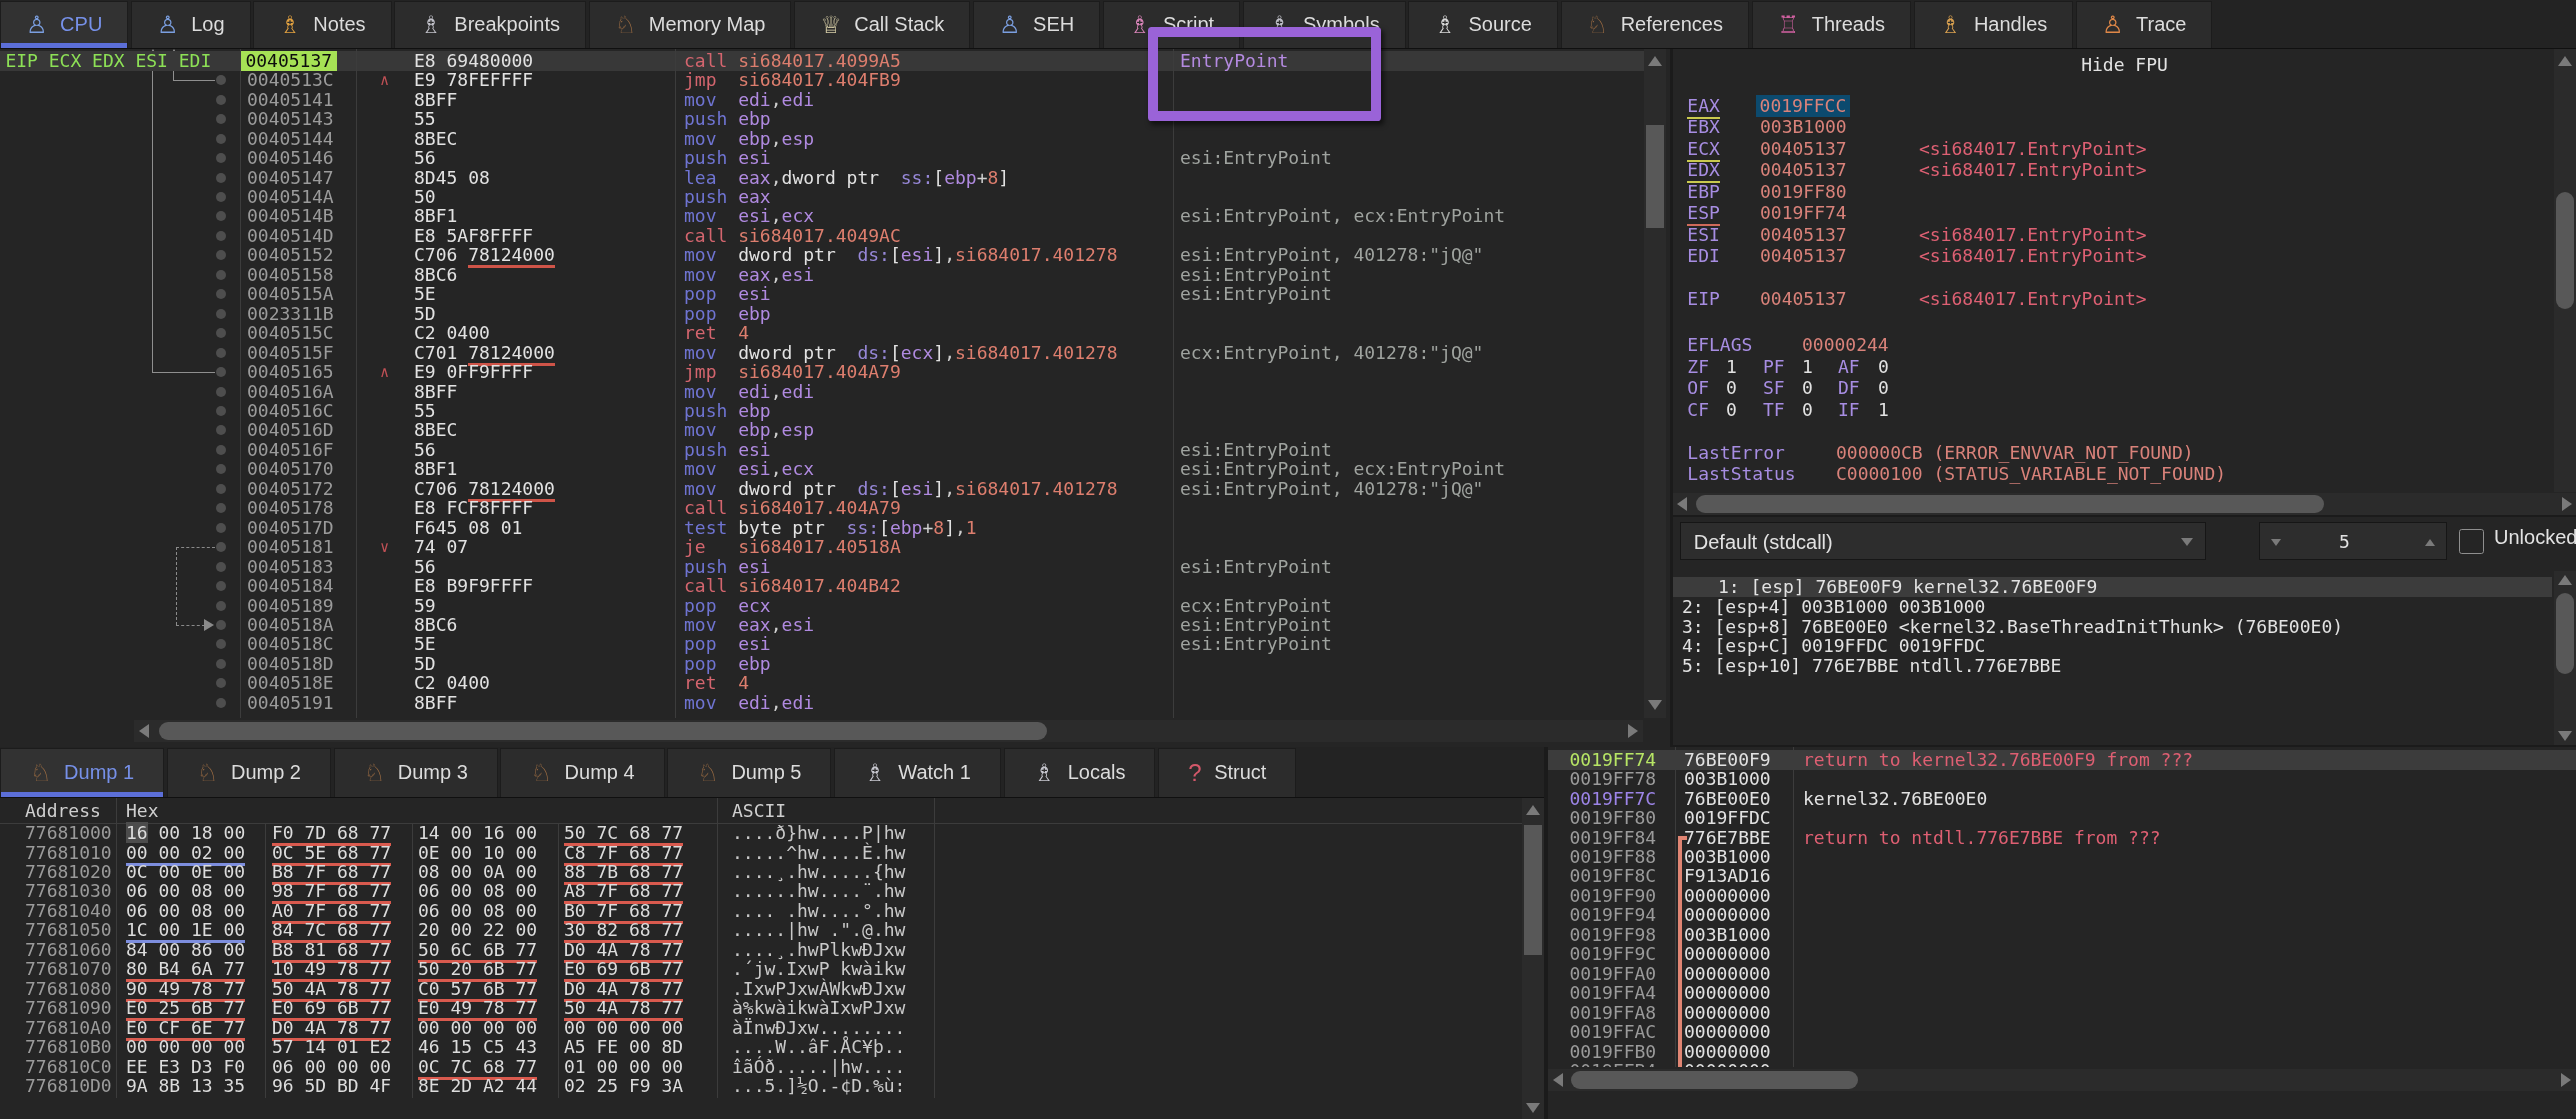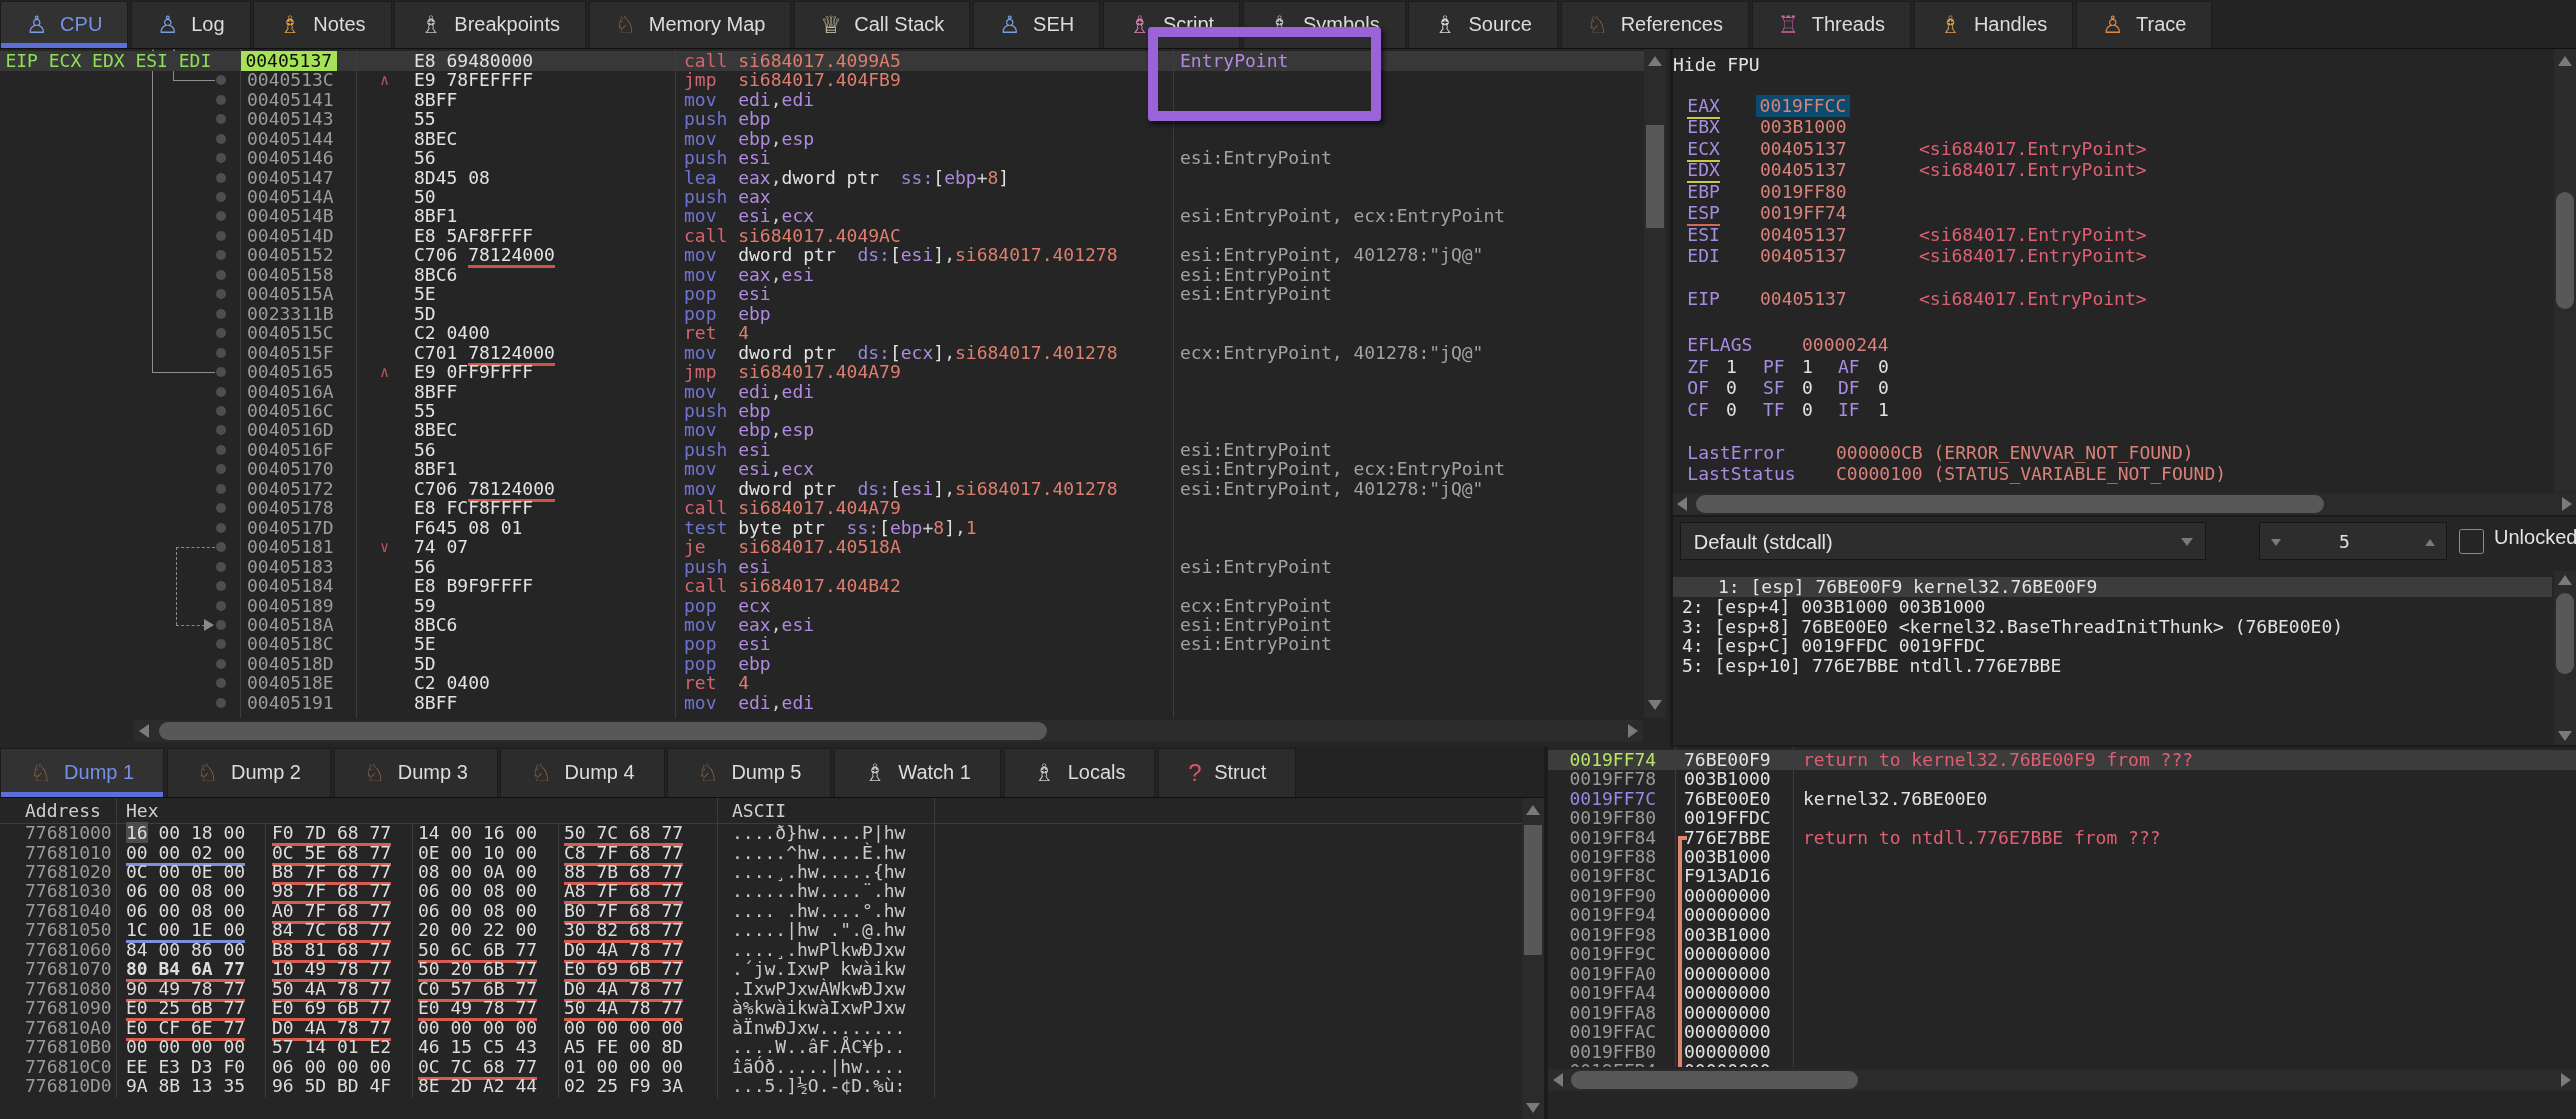--- a/index.html
+++ b/index.html
@@ -43,21 +43,21 @@
   .tri.right{border-top:6.3px solid transparent;border-bottom:6.3px solid transparent;border-left:10px solid #8a8a8a;}
   
   .sb{position:absolute;background:#2b2b2b;}
   .sbt{position:absolute;background:#585858;}
   .sarr{position:absolute;width:0;height:0;}
   .sarr.u{border-left:7.2px solid transparent;border-right:7.2px solid transparent;border-bottom:10px solid #7a7a7a;}
   .sarr.d{border-left:7.2px solid transparent;border-right:7.2px solid transparent;border-top:10px solid #7a7a7a;}
   .sarr.l{border-top:7.2px solid transparent;border-bottom:7.2px solid transparent;border-right:10px solid #7a7a7a;}
   .sarr.r{border-top:7.2px solid transparent;border-bottom:7.2px solid transparent;border-left:10px solid #7a7a7a;}
   
-  .hidefpu{position:absolute;left:0;top:5.4px;width:100%;font-size:18px;color:#e2e2e2;}
+  .hidefpu{position:absolute;left:0;top:5.4px;width:100%;text-align:center;font-size:18px;color:#e2e2e2;}
   .rrow{position:absolute;height:21.5px;font-size:18px;line-height:21.5px;white-space:pre;}
   .rname{position:absolute;left:14.3px;color:#a78de2;}
   .rname.uy{border-bottom:2.7px solid #c9c94e;} .rname.ur{border-bottom:2.7px solid #cf6a5a;}
   .rval{position:absolute;left:87px;color:#d9827a;}
   .rval.vsel{background:#0c4a6e;padding:0 3.6px;left:83px;}
   .rcom{position:absolute;left:246px;color:#de6073;}
   .fname{color:#a78de2;} .fval{color:#e2e2e2;}
   .lename{position:absolute;left:14.3px;color:#a78de2;}
   .leval{position:absolute;left:151px;color:#d9827a;white-space:pre;margin-left:12px;}
   
@@ -324,21 +324,21 @@
     <div class="vline" style="left:717px;height:300px;"></div>
     <div class="vline" style="left:934px;height:300px;"></div>
     <div id="dumprows">
         <div class="mrow" style="top: 25px; left: 0px; width: 1522px;"><span class="maddr">77681000</span><span class="mg" style="left: 126px;"><span class="mselbyte">16</span> 00 18 00</span><span class="mg ur" style="left: 272px;">F0 7D 68 77</span><span class="mg" style="left: 418px;">14 00 16 00</span><span class="mg ur" style="left: 564px;">50 7C 68 77</span><span class="mascii">....ð}hw....P|hw</span></div>
         <div class="mrow" style="top: 45px; left: 0px; width: 1522px;"><span class="maddr">77681010</span><span class="mg ub" style="left: 126px;">00 00 02 00</span><span class="mg ur" style="left: 272px;">0C 5E 68 77</span><span class="mg" style="left: 418px;">0E 00 10 00</span><span class="mg ur" style="left: 564px;">C8 7F 68 77</span><span class="mascii">.....^hw....È.hw</span></div>
         <div class="mrow" style="top: 64px; left: 0px; width: 1522px;"><span class="maddr">77681020</span><span class="mg" style="left: 126px;">0C 00 0E 00</span><span class="mg ur" style="left: 272px;">B8 7F 68 77</span><span class="mg" style="left: 418px;">08 00 0A 00</span><span class="mg ur" style="left: 564px;">88 7B 68 77</span><span class="mascii">....¸.hw.....{hw</span></div>
         <div class="mrow" style="top: 83px; left: 0px; width: 1522px;"><span class="maddr">77681030</span><span class="mg" style="left: 126px;">06 00 08 00</span><span class="mg ur" style="left: 272px;">98 7F 68 77</span><span class="mg" style="left: 418px;">06 00 08 00</span><span class="mg ur" style="left: 564px;">A8 7F 68 77</span><span class="mascii">......hw....¨.hw</span></div>
         <div class="mrow" style="top: 103px; left: 0px; width: 1522px;"><span class="maddr">77681040</span><span class="mg" style="left: 126px;">06 00 08 00</span><span class="mg ur" style="left: 272px;">A0 7F 68 77</span><span class="mg" style="left: 418px;">06 00 08 00</span><span class="mg ur" style="left: 564px;">B0 7F 68 77</span><span class="mascii">.... .hw....°.hw</span></div>
         <div class="mrow" style="top: 122px; left: 0px; width: 1522px;"><span class="maddr">77681050</span><span class="mg ub" style="left: 126px;">1C 00 1E 00</span><span class="mg ur" style="left: 272px;">84 7C 68 77</span><span class="mg" style="left: 418px;">20 00 22 00</span><span class="mg ur" style="left: 564px;">30 82 68 77</span><span class="mascii">.....|hw .".@.hw</span></div>
         <div class="mrow" style="top: 142px; left: 0px; width: 1522px;"><span class="maddr">77681060</span><span class="mg" style="left: 126px;">84 00 86 00</span><span class="mg ur" style="left: 272px;">B8 81 68 77</span><span class="mg ur" style="left: 418px;">50 6C 6B 77</span><span class="mg ur" style="left: 564px;">D0 4A 78 77</span><span class="mascii">....¸.hwPlkwÐJxw</span></div>
-        <div class="mrow" style="top: 161px; left: 0px; width: 1522px;"><span class="maddr">77681070</span><span class="mg ur" style="left: 126px; font-weight: bold;">80 B4 6A 77</span><span class="mg ur" style="left: 272px;">10 49 78 77</span><span class="mg ur" style="left: 418px;">50 20 6B 77</span><span class="mg ur" style="left: 564px;">E0 69 6B 77</span><span class="mascii">.´jw.IxwP kwàikw</span></div>
+        <div class="mrow" style="top: 161px; left: 0px; width: 1522px;"><span class="maddr">77681070</span><span class="mg ur" style="left: 126px;">80 B4 6A 77</span><span class="mg ur" style="left: 272px;">10 49 78 77</span><span class="mg ur" style="left: 418px;">50 20 6B 77</span><span class="mg ur" style="left: 564px;">E0 69 6B 77</span><span class="mascii">.´jw.IxwP kwàikw</span></div>
         <div class="mrow" style="top: 181px; left: 0px; width: 1522px;"><span class="maddr">77681080</span><span class="mg ur" style="left: 126px;">90 49 78 77</span><span class="mg ur" style="left: 272px;">50 4A 78 77</span><span class="mg ur" style="left: 418px;">C0 57 6B 77</span><span class="mg ur" style="left: 564px;">D0 4A 78 77</span><span class="mascii">.IxwPJxwÀWkwÐJxw</span></div>
         <div class="mrow" style="top: 200px; left: 0px; width: 1522px;"><span class="maddr">77681090</span><span class="mg ur" style="left: 126px;">E0 25 6B 77</span><span class="mg ur" style="left: 272px;">E0 69 6B 77</span><span class="mg ur" style="left: 418px;">E0 49 78 77</span><span class="mg ur" style="left: 564px;">50 4A 78 77</span><span class="mascii">à%kwàikwàIxwPJxw</span></div>
         <div class="mrow" style="top: 220px; left: 0px; width: 1522px;"><span class="maddr">776810A0</span><span class="mg ur" style="left: 126px;">E0 CF 6E 77</span><span class="mg ur" style="left: 272px;">D0 4A 78 77</span><span class="mg" style="left: 418px;">00 00 00 00</span><span class="mg" style="left: 564px;">00 00 00 00</span><span class="mascii">àÏnwÐJxw........</span></div>
         <div class="mrow" style="top: 239px; left: 0px; width: 1522px;"><span class="maddr">776810B0</span><span class="mg" style="left: 126px;">00 00 00 00</span><span class="mg" style="left: 272px;">57 14 01 E2</span><span class="mg" style="left: 418px;">46 15 C5 43</span><span class="mg" style="left: 564px;">A5 FE 00 8D</span><span class="mascii">....W..âF.ÅC¥þ..</span></div>
         <div class="mrow" style="top: 259px; left: 0px; width: 1522px;"><span class="maddr">776810C0</span><span class="mg" style="left: 126px;">EE E3 D3 F0</span><span class="mg" style="left: 272px;">06 00 00 00</span><span class="mg ur" style="left: 418px;">0C 7C 68 77</span><span class="mg" style="left: 564px;">01 00 00 00</span><span class="mascii">îãÓð.....|hw....</span></div>
         <div class="mrow" style="top: 278px; left: 0px; width: 1522px;"><span class="maddr">776810D0</span><span class="mg" style="left: 126px;">9A 8B 13 35</span><span class="mg" style="left: 272px;">96 5D BD 4F</span><span class="mg" style="left: 418px;">8E 2D A2 44</span><span class="mg" style="left: 564px;">02 25 F9 3A</span><span class="mascii">...5.]½O.-¢D.%ù:</span></div>
       </div>
   </div>
   <div class="sb" style="left:1522px;top:798px;width:21.5px;height:322px;">
     <div class="sarr u" style="left:3.6px;top:7.2px;"></div>

